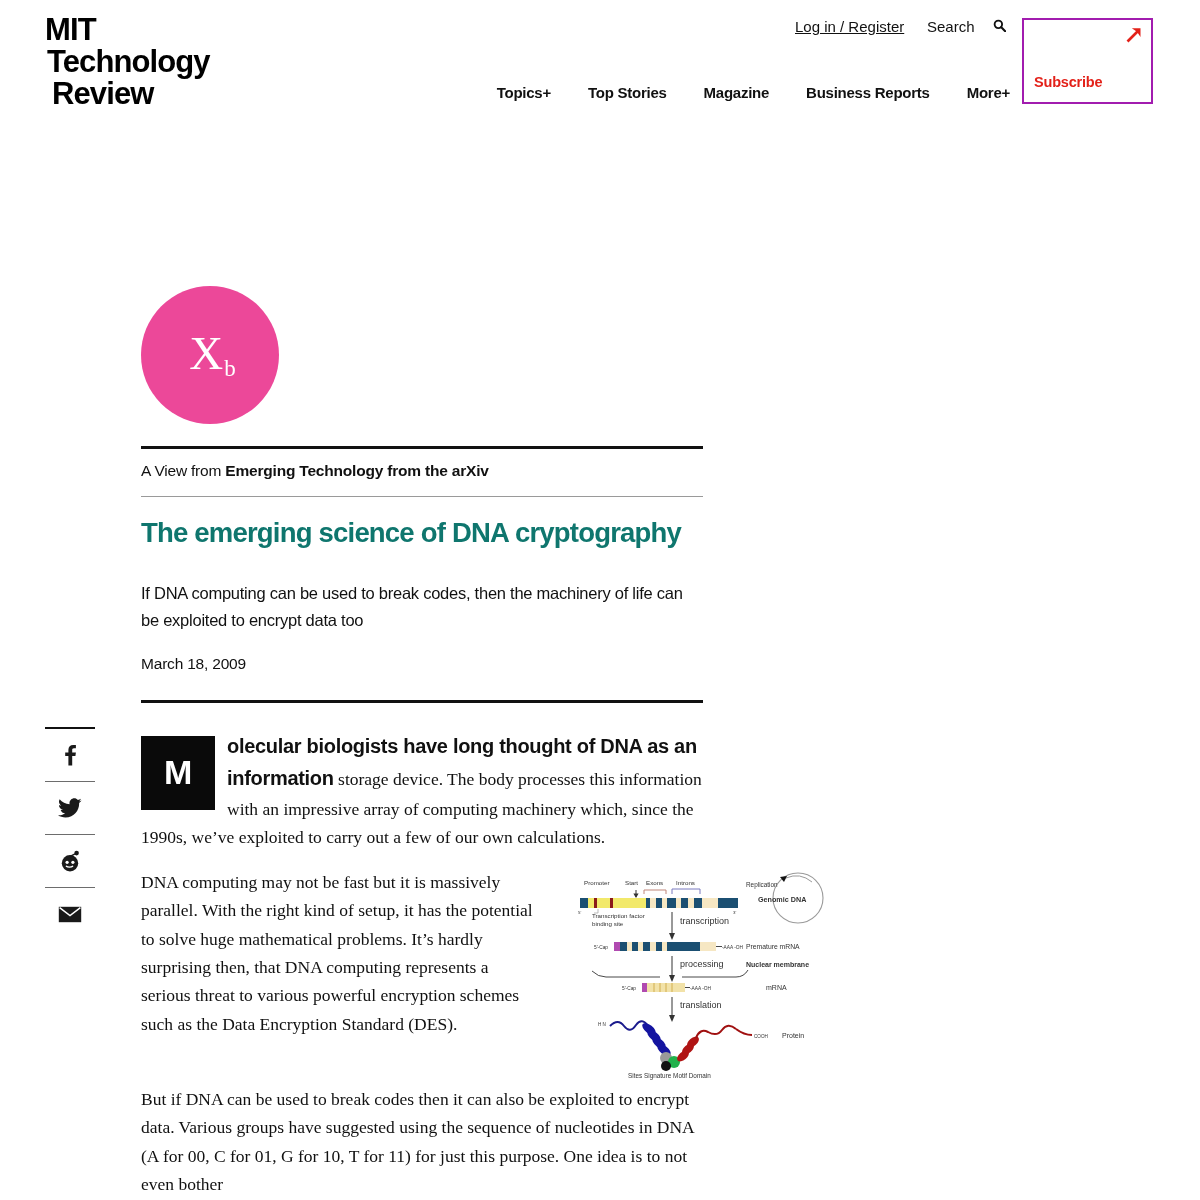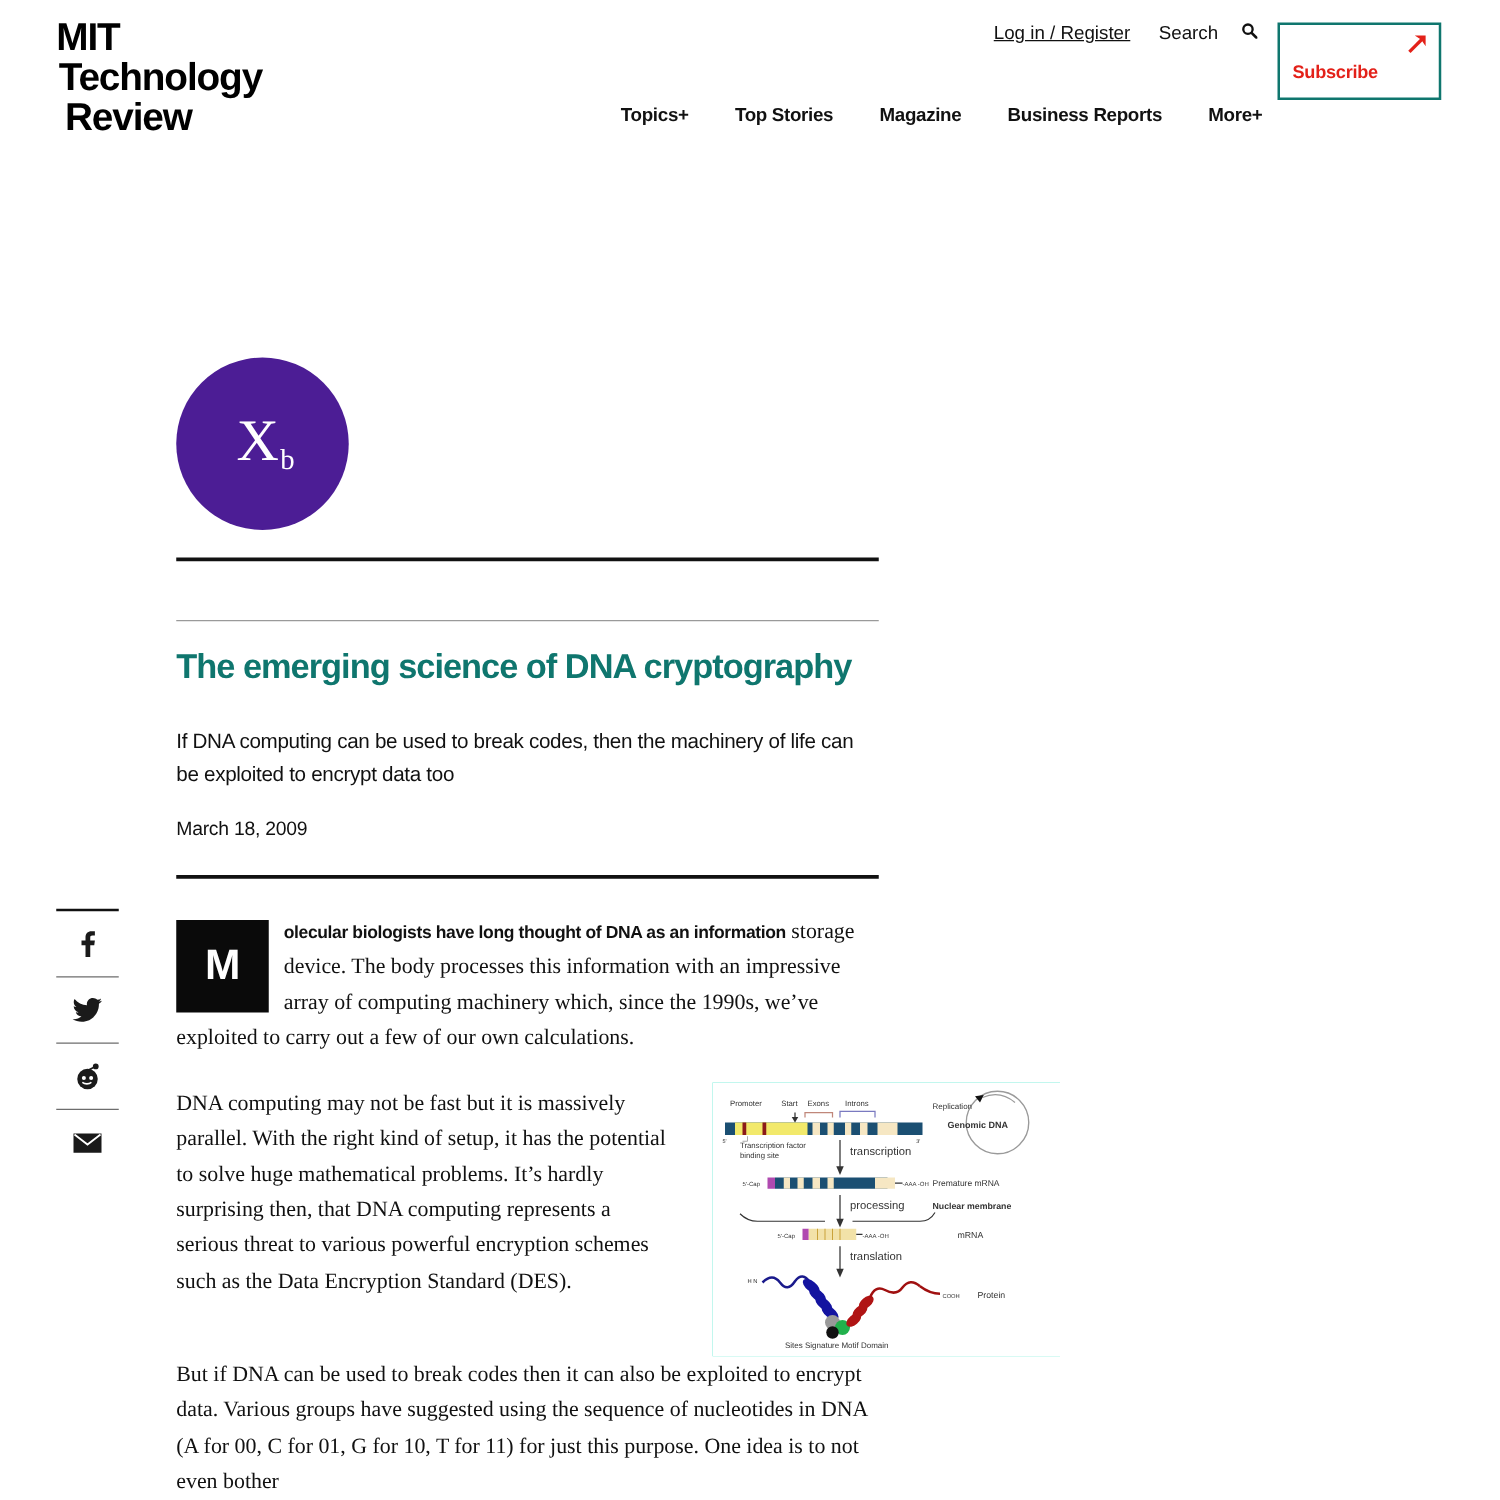--- a/index.html
+++ b/index.html
@@ -40,39 +40,39 @@
   .mainnav {
     position:absolute; left:0; top:84px; width:1010px;
     display:flex; justify-content:flex-end; align-items:center;
     gap:37px;
     font-size:15px; font-weight:bold; letter-spacing:-0.25px;
   }
   .mainnav span { white-space:nowrap; color:#111; }
 
   .subscribe-box {
     position:absolute; left:1022px; top:18px;
-    width:131px; height:62px;
-    border:2px solid #0f766e;
+    width:131px; height:86px;
+    border:2px solid #a21caf;
     background:#fff;
   }
   .sub-arrow {
     position:absolute; right:8px; top:6px;
     width:18px; height:18px;
   }
   .sub-label {
     position:absolute; left:10px; bottom:12px;
     color:#e32119; font-weight:bold; font-size:14.5px;
     letter-spacing:-0.2px;
   }
 
   
   .avatar {
     position:absolute; left:141px; top:286px;
     width:138px; height:138px; border-radius:50%;
-    background:#4c1d95;
+    background:#ec4899;
     display:flex; align-items:center; justify-content:center;
   }
   .avatar-mark {
     font-family:"Liberation Serif", serif;
     color:#ffffff; font-size:47px; line-height:1;
     position:relative; left:2px; top:-2px;
   }
   .avatar-mark sub { font-size:23px; vertical-align:baseline; position:relative; top:7px; left:1px; }
 
   
@@ -126,21 +126,21 @@
     font-family:"Liberation Sans", sans-serif;
   }
 
   p.serif {
     font-family:"Liberation Serif", serif;
     font-size:17.5px; line-height:1.62; color:#111;
   }
   .lede { margin-bottom:0; }
   .lede .lead-bold {
     font-family:"Liberation Sans", sans-serif;
-    font-weight:bold; font-size:14px; letter-spacing:-0.3px;margin-top:20px;
+    font-weight:bold; font-size:20px; letter-spacing:-0.3px;margin-top:20px;
   }
   .para-2 { position:absolute; left:0; top:138px; width:397px; }
   .para-3 { position:absolute; left:0; top:355px; width:562px; }
 
   
   .figure {
     position:absolute; left:570px; top:866px;
     width:278px; height:219px; background:#5eead4;
   }
   .figure svg { display:block; }
@@ -191,20 +191,23 @@
   </div>
 
   <div class="avatar">
     <span class="avatar-mark">
       <span>X</span><sub>b</sub>
     </span>
   </div>
 
   <div class="col rule-thick hdr-rule-top"></div>
 
+  <div class="col viewfrom">
+    <span>A View from </span><b>Emerging Technology from the arXiv</b>
+  </div>
 
   <div class="col rule-thin hdr-rule-mid"></div>
 
   <h1 class="col headline">The emerging science of DNA cryptography</h1>
 
   <div class="col dek">If DNA computing can be used to break codes, then the machinery of life can be exploited to encrypt data too</div>
 
   <div class="col date">March 18, 2009</div>
 
   <div class="col rule-thick hdr-rule-bot"></div>

